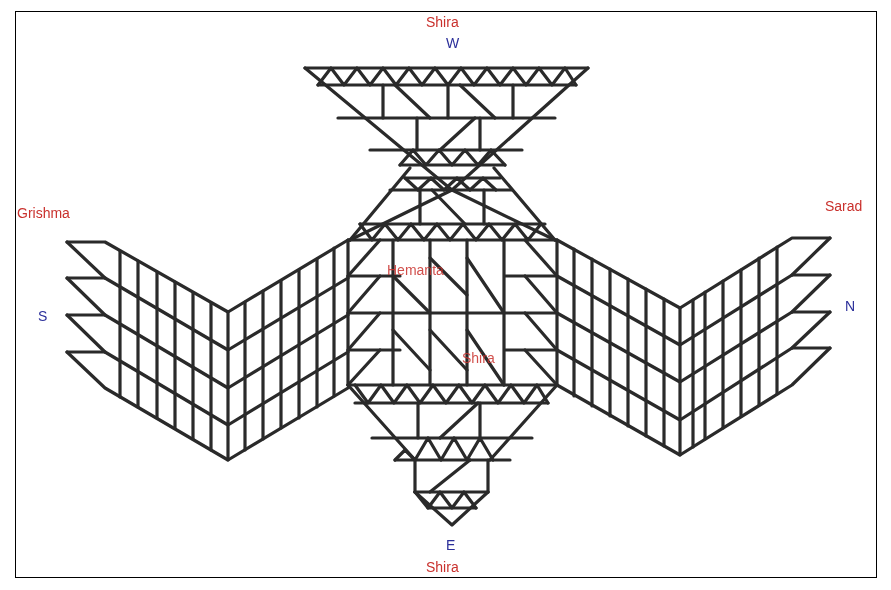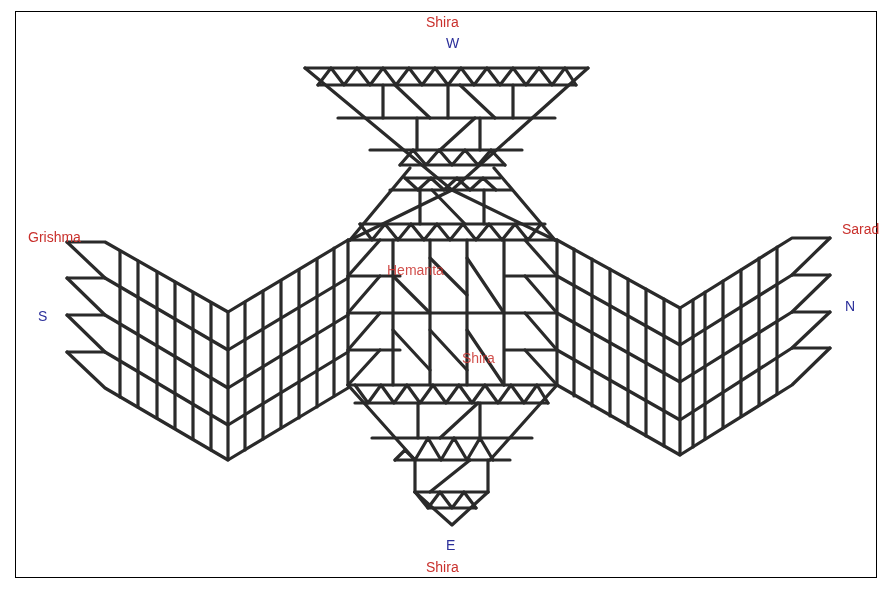--- a/index.html
+++ b/index.html
@@ -151,23 +151,23 @@
     <line x1="628" y1="279" x2="628" y2="426"></line>
     <line x1="610" y1="269" x2="610" y2="416"></line>
     <line x1="592" y1="259" x2="592" y2="406"></line>
     <line x1="574" y1="249" x2="574" y2="396"></line>
   </g>
 </svg>
 
 <div class="lbl season" style="left:426px;top:14px;">Shira</div>
 <div class="lbl dir" style="left:446px;top:35px;">W</div>
 
-<div class="lbl season" style="left:28px;top:205px;margin-top:24px;">Grishma</div>
+<div class="lbl season" style="left:17px;top:205px;">Grishma</div>
 <div class="lbl dir" style="left:38px;top:308px;">S</div>
 
-<div class="lbl season" style="left:825px;top:221px;margin-left:17px;">Sarad</div>
+<div class="lbl season" style="left:825px;top:198px;">Sarad</div>
 <div class="lbl dir" style="left:845px;top:298px;">N</div>
 
 <div class="lbl season inner" style="left:355px;top:262px;margin-left:32px;">Hemanta</div>
 <div class="lbl season inner" style="left:462px;top:337px;margin-top:13px;">Shira</div>
 
 <div class="lbl dir" style="left:446px;top:537px;">E</div>
 <div class="lbl season" style="left:426px;top:559px;">Shira</div>
 
 </body></html>

